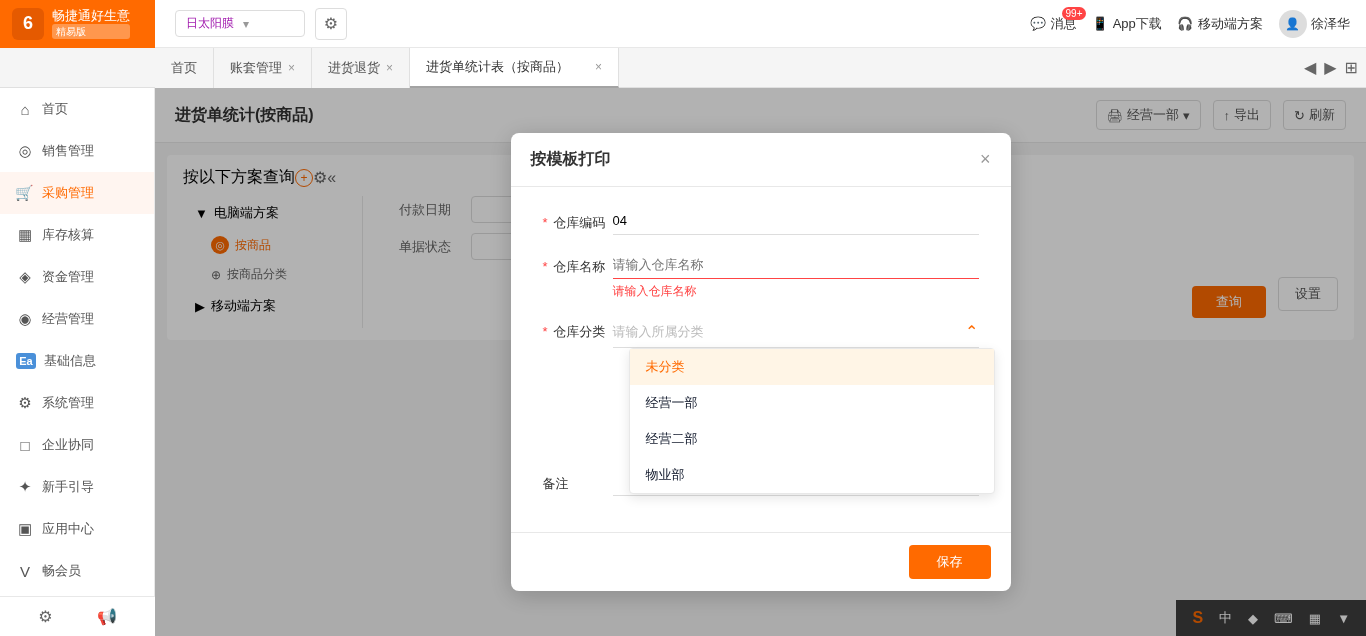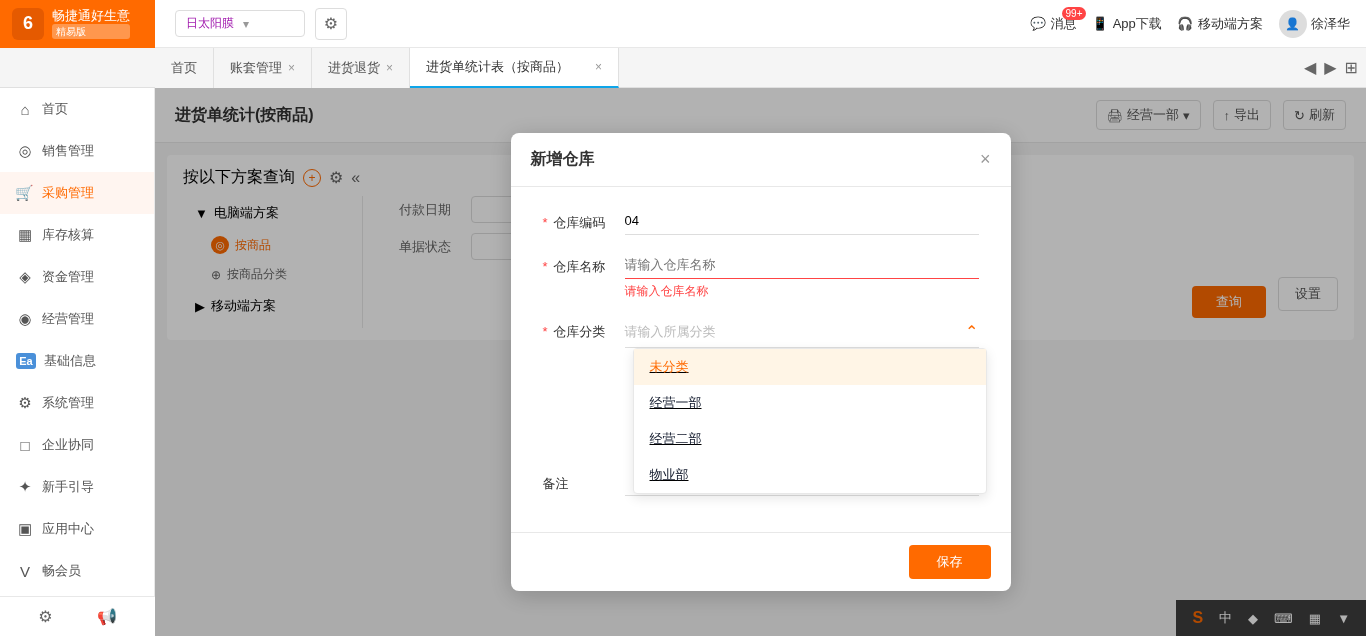--- a/index.html
+++ b/index.html
@@ -77,21 +77,21 @@
       border-bottom: 1px solid #e0e0e0;
       padding-left: 155px;
     }
     .tab {
       height: 40px; padding: 0 16px;
       display: flex; align-items: center; gap: 6px;
       font-size: 13px; cursor: pointer; color: #555;
       border-right: 1px solid #e0e0e0;
       background: #f5f5f5;
     }
-    .tab.active { background: #fff; color: #333; border-bottom: 2px solid #0ea5e9; gap: 26px; }
+    .tab.active { background: #fff; color: #333; border-bottom: 2px solid #a3a3a3; gap: 26px; }
     .tab .close { color: #999; font-size: 12px; }
     .tab-controls { margin-left: auto; display: flex; align-items: center; gap: 8px; padding-right: 8px; }
 
     
     .main-layout { display: flex; height: calc(636px - 88px); }
 
     
     .sidebar {
       width: 155px; background: #fff;
       border-right: 1px solid #e8e8e8;
@@ -119,21 +119,21 @@
       display: flex; align-items: center; gap: 4px;
       font-size: 13px; color: #555; cursor: pointer;
       border: 1px solid #ddd; border-radius: 4px; padding: 5px 10px;
       background: #fff;
     }
 
     .filter-area {
       background: #fff; margin: 12px; padding: 12px 16px;
       border-radius: 4px;
     }
-    .filter-header { display: flex; align-items: center; gap: 8px; margin-bottom: 8px; }
+    .filter-header { display: flex; align-items: center; margin-bottom: 8px; }
 
     .filter-body { display: flex; gap: 20px; }
     .filter-left { width: 180px; border-right: 1px solid #e8e8e8; }
     .filter-nav-item { padding: 8px 12px; font-size: 13px; cursor: pointer; display: flex; align-items: center; gap: 6px; }
     .filter-nav-sub { padding: 6px 12px 6px 28px; font-size: 12px; color: #666; cursor: pointer; display: flex; align-items: center; gap: 6px; }
     .filter-nav-sub.active { color: #ff6a00; }
 
     .filter-right { flex: 1; padding-left: 16px; }
     .filter-row { display: flex; align-items: center; gap: 12px; margin-bottom: 10px; }
     .filter-label { font-size: 13px; color: #666; min-width: 60px; }
@@ -165,21 +165,21 @@
       box-shadow: 0 4px 24px rgba(0,0,0,0.2); position: relative;
     }
     .dialog-header {
       padding: 16px 20px; border-bottom: 1px solid #e8e8e8;
       display: flex; align-items: center; justify-content: space-between;
     }
     .dialog-title { font-size: 16px; font-weight: bold; color: #333; }
     .dialog-close { cursor: pointer; color: #999; font-size: 18px; }
     .dialog-body { padding: 20px 32px; }
 
-    .form-row { margin-bottom: 16px; display: flex; align-items: flex-start; gap: 12px; }
+    .form-row { margin-bottom: 16px; display: flex; align-items: flex-start; }
     .form-label { font-size: 13px; color: #333; min-width: 70px; padding-top: 7px; }
     .form-label .required { color: #ff4444; margin-right: 2px; }
     .form-field { flex: 1; }
     .form-input {
       width: 100%; border: none; border-bottom: 1px solid #ddd;
       padding: 6px 0; font-size: 13px; outline: none;
     }
     .form-input.error { border-bottom-color: #ff4444; }
     .error-msg { color: #ff4444; font-size: 12px; margin-top: 4px; }
 
@@ -428,21 +428,21 @@
         <div style="display:flex;align-items:center;gap:6px;color:#999;font-size:13px;">
           <span style="color:#ff6a00;">●</span>
           <span>用【过滤】条件来缩小分析范围</span>
         </div>
       </div>
     </div>
 
     <div class="overlay">
       <div class="dialog">
         <div class="dialog-header">
-          <span class="dialog-title">新增仓库</span>
+          <span class="dialog-title">按模板打印</span>
           <span class="dialog-close">×</span>
         </div>
         <div class="dialog-body">
 
           <div class="form-row">
             <span class="form-label">
               <span class="required">*</span>
               <span>仓库编码</span>
             </span>
             <div class="form-field">
@@ -465,21 +465,21 @@
             <span class="form-label">
               <span class="required">*</span>
               <span>仓库分类</span>
             </span>
             <div class="form-field" style="position:relative;">
               <div class="category-selector">
                 <span class="placeholder">请输入所属分类</span>
                 <span class="up-arrow">⌃</span>
               </div>
 
-              <div class="dropdown-list" style="top:32px;left:8px;width:100%;text-decoration:underline;">
+              <div class="dropdown-list" style="top:32px;left:16px;width:100%;">
                 <div class="dropdown-item active">
                   <span>未分类</span>
                 </div>
                 <div class="dropdown-item">
                   <span>经营一部</span>
                 </div>
                 <div class="dropdown-item">
                   <span>经营二部</span>
                 </div>
                 <div class="dropdown-item">

